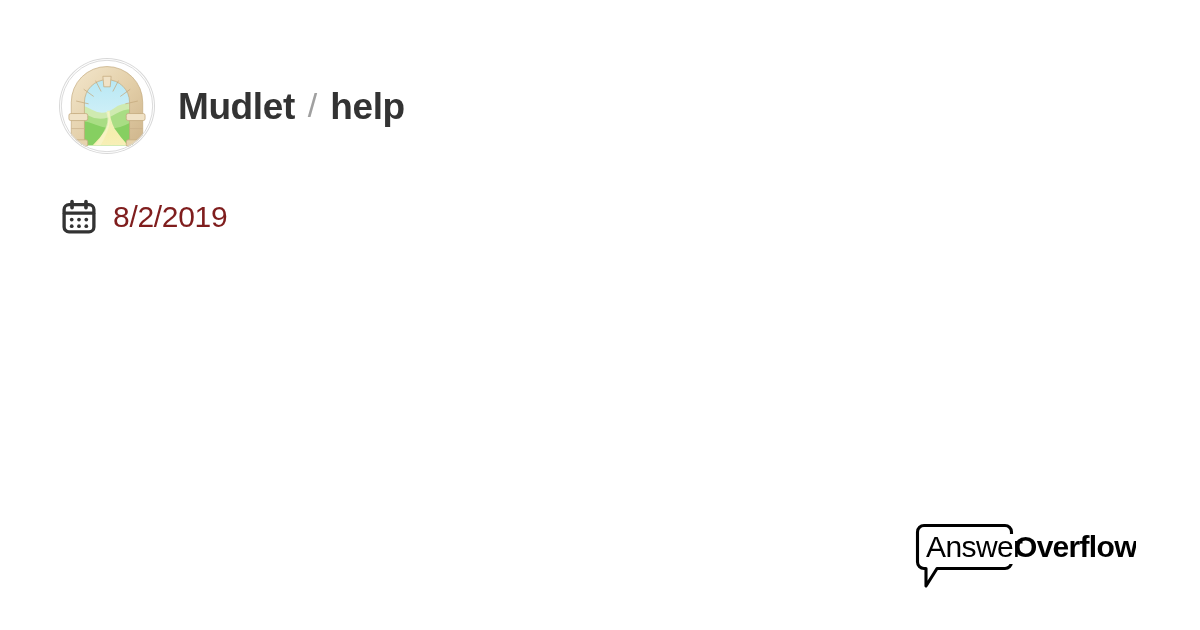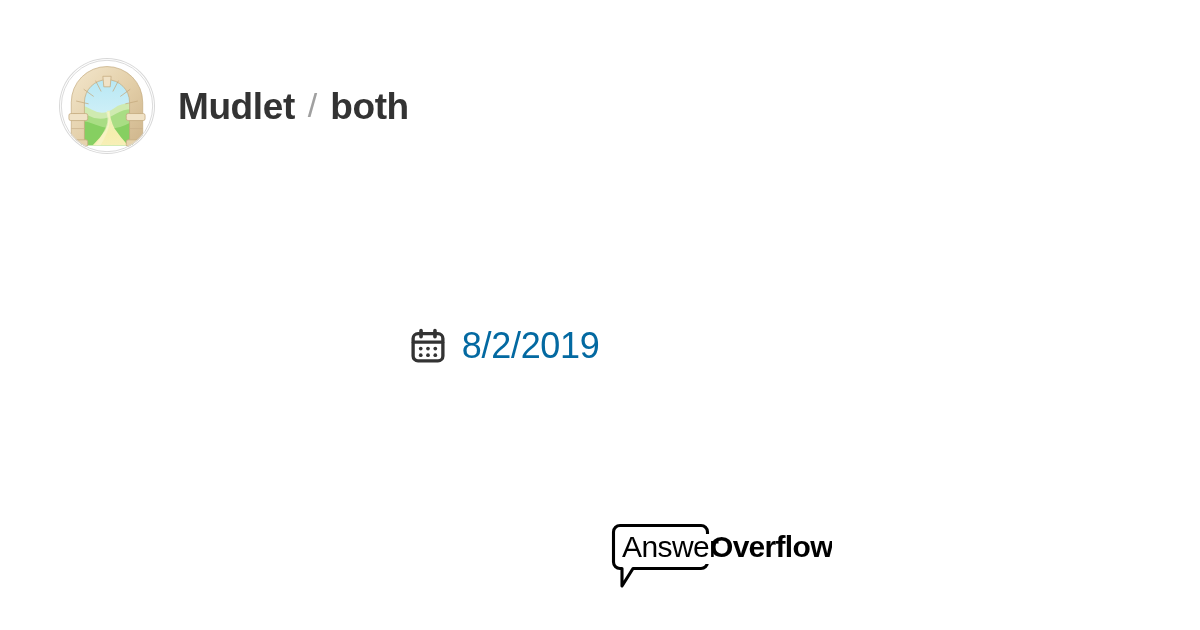--- a/index.html
+++ b/index.html
@@ -15,21 +15,21 @@
     position: relative;
     -webkit-font-smoothing: antialiased;
   }
 
   .og-card {
     position: absolute;
     inset: 0;
     box-sizing: border-box;
     padding: 58px 64px 40px 60px;
     display: flex;
-    flex-direction: row;
+    flex-direction: column;
   }
 
   
   .header-row {
     display: flex;
     align-items: center;
     gap: 24px;
     height: 96px;
     flex: none;
   }
@@ -82,23 +82,23 @@
   
   .date-row {
     margin-top: 44px;
     display: flex;
     align-items: center;
     gap: 15px;
     flex: none;
   }
   .cal-icon { width: 38px; height: 38px; flex: none; display: block; }
   .date-text {
-    font-size: 36px;
+    font-size: 30px;
     font-weight: 500;
-    color: #0369a1;
+    color: #7f1d1d;
     letter-spacing: -0.3px;
     line-height: 1;
   }
 
   
   .footer {
     margin-top: auto;
     display: flex;
     justify-content: flex-end;
     align-items: center;
@@ -180,21 +180,21 @@
           </g>
         </g>
 
         <circle cx="50" cy="50" r="48.6" fill="none" stroke="#d8d8d8" stroke-width="1"></circle>
       </svg>
     </div>
 
     <div class="breadcrumb">
       <span class="crumb">Mudlet</span>
       <span class="crumb-sep">/</span>
-      <span class="crumb">both</span>
+      <span class="crumb">help</span>
     </div>
   </div>
 
 
   <div class="date-row">
     <svg class="cal-icon" viewBox="0 0 24 24" xmlns="http://www.w3.org/2000/svg">
       <rect x="2.6" y="4.2" width="18.8" height="17.2" rx="3.1" fill="none" stroke="#333333" stroke-width="2.1"></rect>
       <path d="M2.8 9.6 L21.2 9.6" stroke="#333333" stroke-width="2.1" stroke-linecap="round"></path>
       <path d="M7.6 2.3 L7.6 6.1" stroke="#333333" stroke-width="2.3" stroke-linecap="round"></path>
       <path d="M16.4 2.3 L16.4 6.1" stroke="#333333" stroke-width="2.3" stroke-linecap="round"></path>

